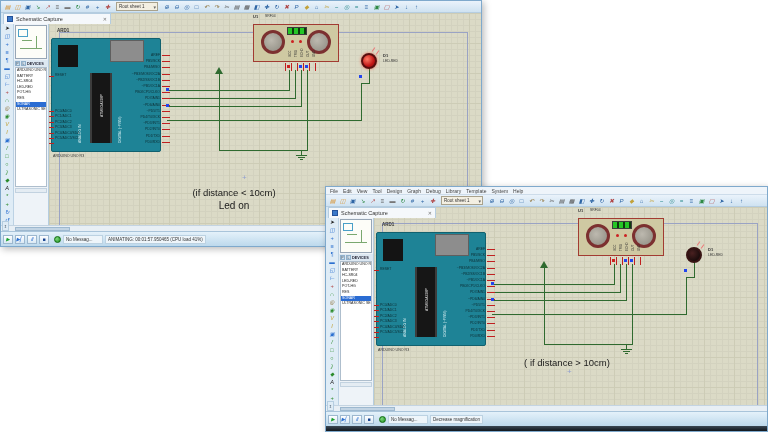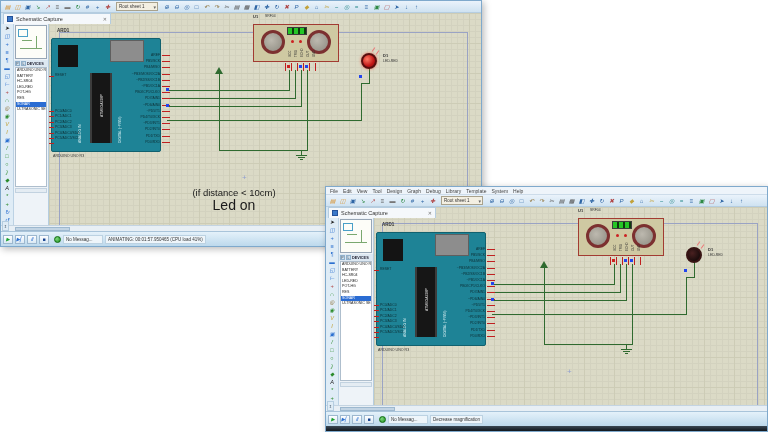--- a/index.html
+++ b/index.html
@@ -92,21 +92,21 @@
 .led{position:absolute;left:312px;top:40px;width:16px;height:16px;border-radius:50%;border:2px solid #5a0d0d}
 .led[data-state="on"]{background:radial-gradient(circle at 35% 35%,#ff7a64,#c11616 60%,#7d0b0b);box-shadow:0 0 3px rgba(255,60,40,.7)}
 .led[data-state="off"]{background:radial-gradient(circle at 35% 35%,#4a2020,#1c0d0d 70%);border-color:#381414}
 .lar{position:absolute;width:5px;height:1px;background:#e77;transform:rotate(-55deg)}
 .lar.a{left:322px;top:36px}.lar.b{left:326px;top:39px}
 .lref{position:absolute;left:334px;top:40px;font-size:4px;font-weight:bold;color:#333}
 .lval{position:absolute;left:334px;top:46px;font-size:3.4px;color:#333}
 
 .annot{position:absolute;width:170px;text-align:center;color:#1a1a1a}
 .annot .l1{font-size:9.5px;line-height:12px}
-.annot .l2{font-size:14px;line-height:13px}
+.annot .l2{font-size:10px;line-height:13px}
 .w1 .annot{left:100px;top:174px}
 .w2 .annot{left:108px;top:150px}
 
 .hscroll{position:absolute;left:0;right:0;bottom:15px;height:6px;background:#e8eff5;border-top:1px solid #c4d4e2}
 .hthumb{position:absolute;left:14px;top:1px;width:55px;height:4px;background:#c2d4e4;border:1px solid #9db8cf}
 .vtabstub{position:absolute;left:1px;top:-5px;width:7px;height:10px;background:#dfecf6;border:1px solid #b5cde0;font-size:4px;color:#567;text-align:center;line-height:9px}
 .statusbar{position:absolute;left:0;right:0;bottom:0;height:15px;background:linear-gradient(#e4f1fa,#bdd9ec);border-top:1px solid #a9c4da;display:flex;align-items:center;gap:2px;padding-left:2px}
 .w2 .statusbar{height:15px;bottom:5px}
 .w2 .hscroll{bottom:20px}
 .simb{width:10px;height:9px;border:1px solid #9db8cf;background:linear-gradient(#fdfeff,#dbe9f4);font-size:5px;line-height:7px;text-align:center;padding:0}
@@ -634,20 +634,21 @@
         <div class="lsq" style="left:256px;top:52px"></div>
         <div class="lsq" style="left:117px;top:75px"></div>
         <div class="lsq" style="left:117px;top:91px"></div>
         <div class="lsq" style="left:310px;top:62px"></div>
         <div class="led" data-state="off"></div>
         <div class="lar a"></div>
         <div class="lar b"></div>
         <span class="lref">D1</span>
         <span class="lval">LED-RED</span>
         <div class="annot">
+          <div class="l1">( if distance &gt; 10cm)</div>
         </div>
       </div>
       <div class="tab">
         <span class="tabicon"></span>
         <span class="tablbl">Schematic Capture</span>
         <span class="tabx">✕</span>
       </div>
       <div class="lstrip">
           <span class="sicon" style="color: rgb(34, 34, 34);"><i>➤</i></span>
           <span class="sicon" style="color: rgb(42, 111, 208);"><i>◫</i></span>

